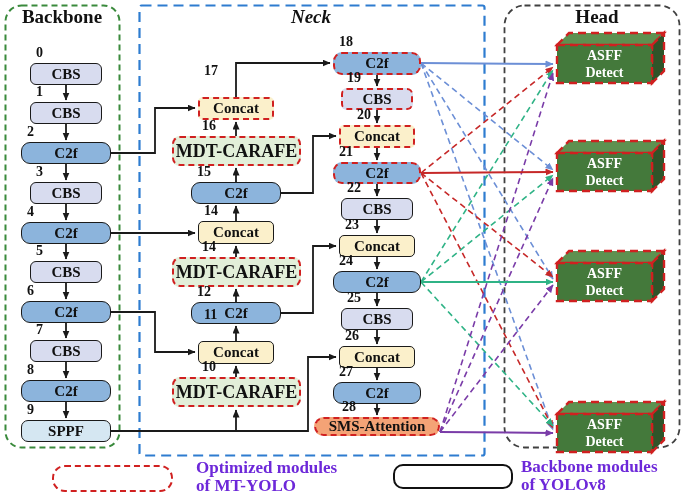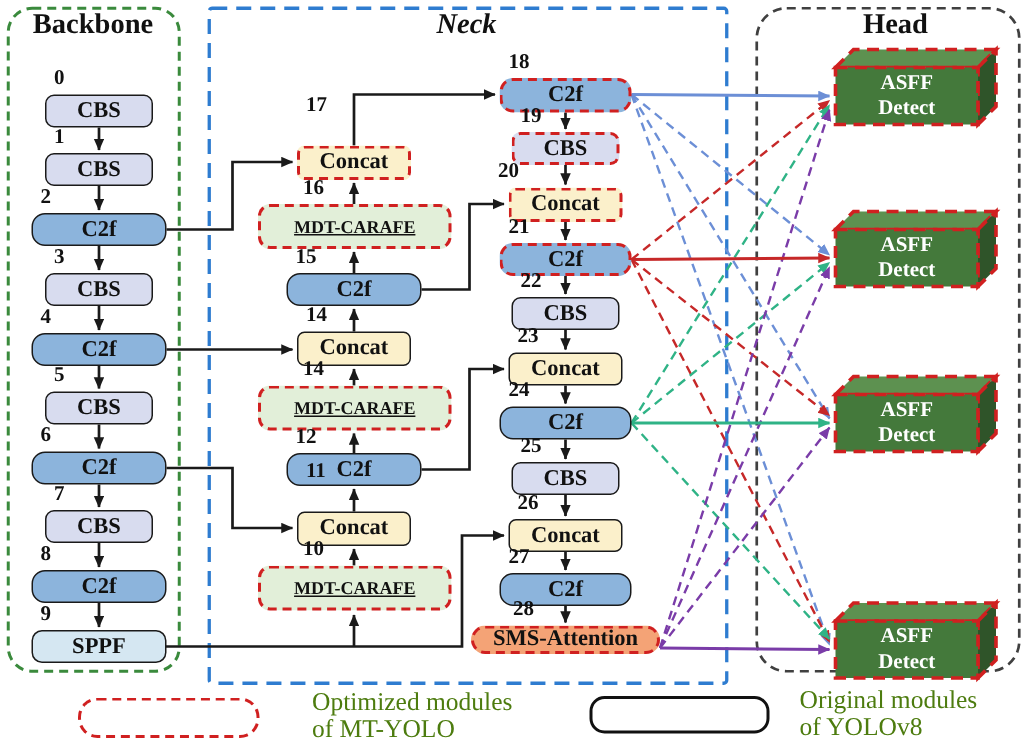--- a/index.html
+++ b/index.html
@@ -14,35 +14,35 @@
     font-size:19px;font-weight:bold;color:#111;white-space:nowrap;
   }
   .node{
     position:absolute;display:flex;align-items:center;justify-content:center;
     box-sizing:border-box;font-weight:bold;color:#111;white-space:nowrap;
   }
   .node.kind-cbs{border:1.6px solid #1a1a1a;border-radius:6px;font-size:15px;}
   .node.kind-c2f{border:1.6px solid #1a1a1a;border-radius:9px;font-size:15px;}
   .node.kind-sppf{border:1.6px solid #1a1a1a;border-radius:7px;font-size:15px;}
   .node.kind-concat{border:1.6px solid #1a1a1a;border-radius:5px;font-size:15px;}
-  .node.kind-mdt{border:2.4px dashed #d02020;border-radius:8px;font-size:12px;text-decoration:underline;}
+  .node.kind-mdt{border:2.4px dashed #d02020;border-radius:8px;font-size:18px;}
   .node.kind-sms{border:2.6px dashed #d02020;border-radius:12px;font-size:15px;}
   .node.red-dashed{border:2.4px dashed #d02020;}
   .node-number{
     position:absolute;font-size:14px;font-weight:bold;color:#111;line-height:14px;
   }
   .head-label{
     position:absolute;display:flex;flex-direction:column;align-items:center;justify-content:center;
     color:#ffffff;font-weight:bold;font-size:14px;line-height:17px;text-align:center;
   }
   .legend-box{position:absolute;box-sizing:border-box;background:#fff;}
   #legend-optimized-box{left:52px;top:465px;width:121px;height:27px;border:2.6px dashed #d02020;border-radius:13px;}
   #legend-original-box{left:393px;top:464px;width:120px;height:25px;border:2.6px solid #111;border-radius:10px;}
   .legend-text{
-    position:absolute;font-size:17px;line-height:18px;font-weight:normal;color:#4d7c0f;white-space:nowrap;margin-left:12px;
+    position:absolute;font-size:17px;line-height:18px;font-weight:bold;color:#6d28d9;white-space:nowrap;
   }
   #legend-optimized-text{left:196px;top:459px;}
   #legend-original-text{left:521px;top:458px;}
 </style>
 </head>
 <body>
 
 <div id="canvas">
   <svg id="edge-layer" width="685" height="497" viewBox="0 0 685 497">
       <defs>
@@ -192,21 +192,21 @@
       <div class="node-number" style="left: 197px; top: 285px;">12</div>
       <div class="node kind-concat" style="left: 198px; top: 341px; width: 76px; height: 23px; background: rgb(251, 240, 203);">Concat</div>
       <div class="node-number" style="left: 204px; top: 308px;">11</div>
       <div class="node kind-mdt" style="left: 172px; top: 377px; width: 129px; height: 30px; background: rgb(226, 239, 217);">MDT-CARAFE</div>
       <div class="node-number" style="left: 202px; top: 360px;">10</div>
       <div class="node kind-c2f red-dashed" style="left: 333px; top: 52px; width: 88px; height: 23px; background: rgb(140, 180, 220);">C2f</div>
       <div class="node-number" style="left: 339px; top: 35px;">18</div>
       <div class="node kind-cbs red-dashed" style="left: 341px; top: 88px; width: 72px; height: 22px; background: rgb(216, 220, 239);">CBS</div>
       <div class="node-number" style="left: 347px; top: 71px;">19</div>
       <div class="node kind-concat red-dashed" style="left: 339px; top: 125px; width: 76px; height: 23px; background: rgb(251, 240, 203);">Concat</div>
-      <div class="node-number" style="left: 332px; top: 108px; text-align: center;">20</div>
+      <div class="node-number" style="left: 357px; top: 108px; text-align: center;">20</div>
       <div class="node kind-c2f red-dashed" style="left: 333px; top: 162px; width: 88px; height: 22px; background: rgb(140, 180, 220);">C2f</div>
       <div class="node-number" style="left: 339px; top: 145px;">21</div>
       <div class="node kind-cbs" style="left: 341px; top: 198px; width: 72px; height: 22px; background: rgb(216, 220, 239);">CBS</div>
       <div class="node-number" style="left: 347px; top: 181px;">22</div>
       <div class="node kind-concat" style="left: 339px; top: 235px; width: 76px; height: 22px; background: rgb(251, 240, 203);">Concat</div>
       <div class="node-number" style="left: 345px; top: 218px;">23</div>
       <div class="node kind-c2f" style="left: 333px; top: 271px; width: 88px; height: 22px; background: rgb(140, 180, 220);">C2f</div>
       <div class="node-number" style="left: 339px; top: 254px;">24</div>
       <div class="node kind-cbs" style="left: 341px; top: 308px; width: 72px; height: 22px; background: rgb(216, 220, 239);">CBS</div>
       <div class="node-number" style="left: 347px; top: 291px;">25</div>
@@ -218,16 +218,16 @@
       <div class="node-number" style="left: 342px; top: 400px;">28</div>
     </div>
 
   <div class="legend-box" id="legend-optimized-box"></div>
   <div class="legend-text" id="legend-optimized-text">
     <div>Optimized modules</div>
     <div>of MT-YOLO</div>
   </div>
   <div class="legend-box" id="legend-original-box"></div>
   <div class="legend-text" id="legend-original-text">
-    <div>Original modules</div>
+    <div>Backbone modules</div>
     <div>of YOLOv8</div>
   </div>
 </div>
 
 </body></html>

